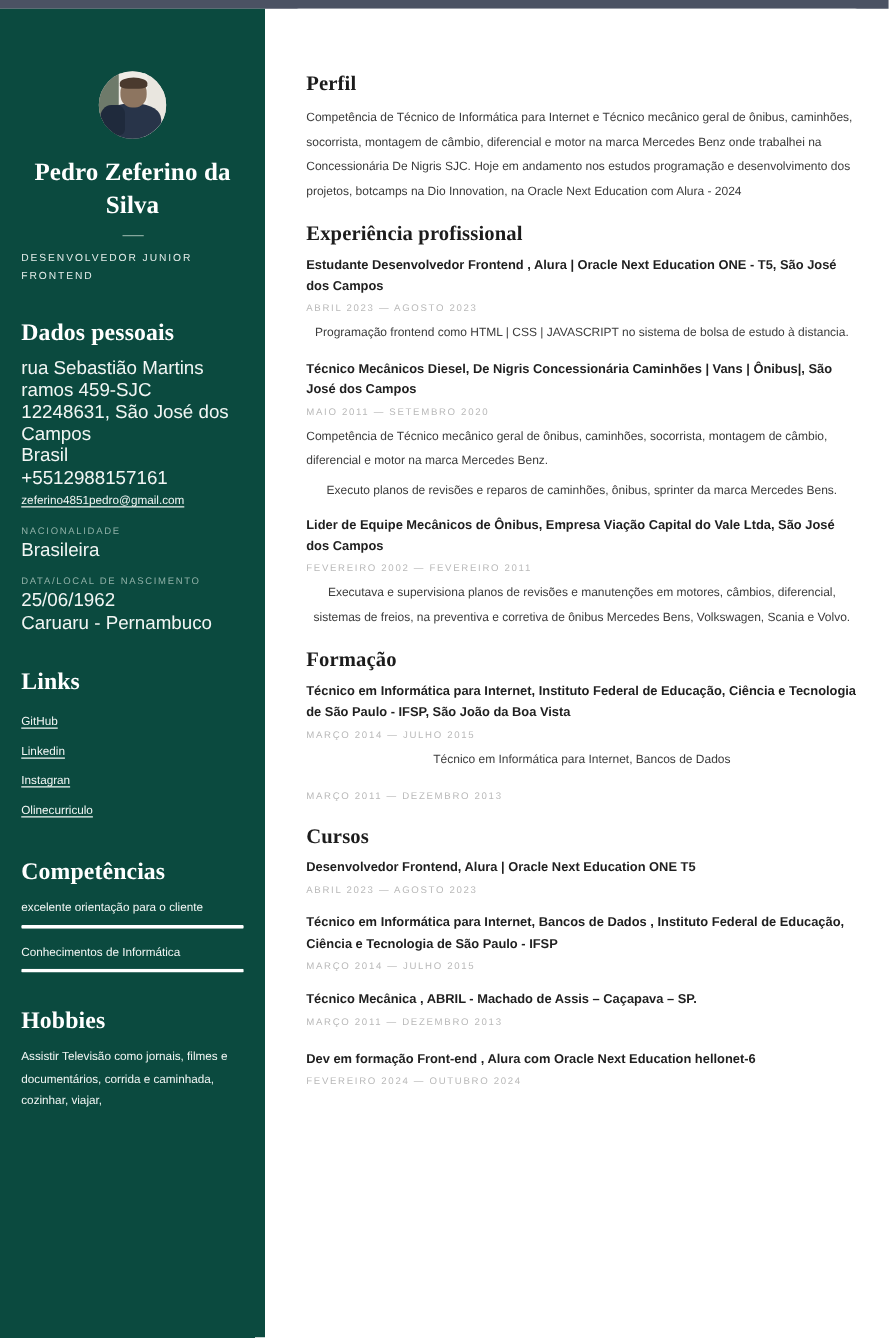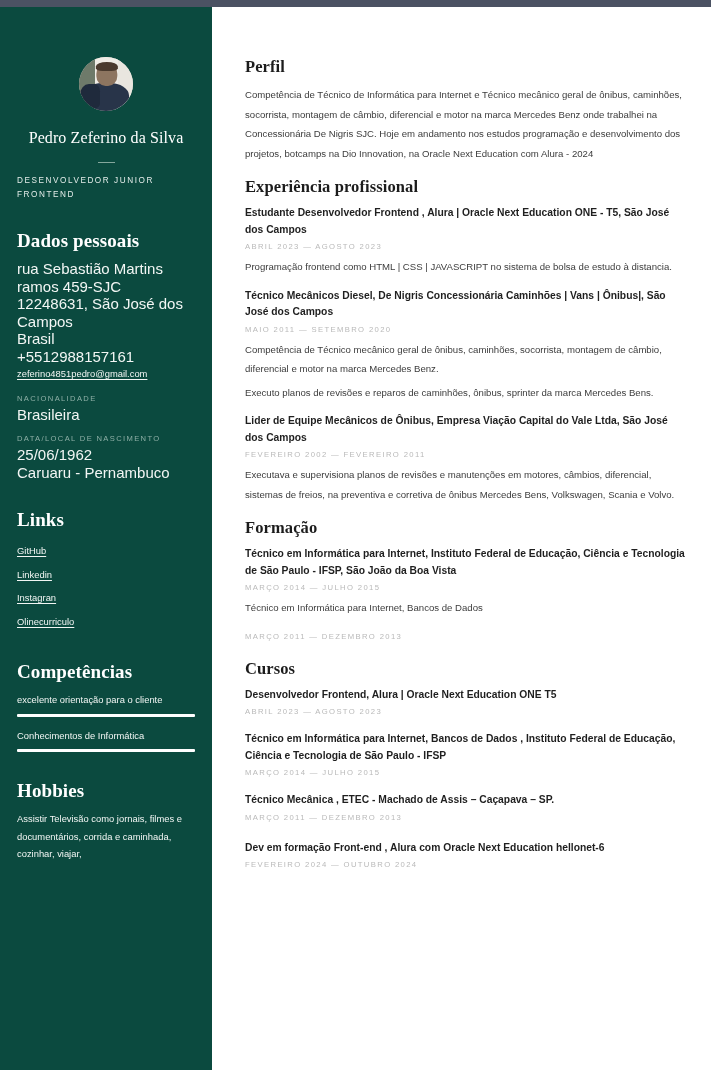--- a/index.html
+++ b/index.html
@@ -74,22 +74,22 @@
   .avatar .arm {
     position:absolute; left:2%; bottom:6%;
     width: 20px; height: 24px;
     border-radius: 45% 30% 20% 40%;
     background: #1f2a3c;
   }
   .name {
     margin-top: 14px;
     text-align: center;
     font-family: "Liberation Serif", serif;
-    font-weight: normal;
-    font-size: 16px;
+    font-weight: bold;
+    font-size: 20px;
     line-height: 26px;
     letter-spacing: .1px;
   }
   .name-rule {
     width: 17px; height: 1px;
     background: #84a79c;
     margin: 11px auto 11px;
   }
   .job-title {
     text-align: left;
@@ -185,21 +185,21 @@
     color: #b9b9b9;
     line-height: 16px;
     margin: 1px 0 2px;
   }
   .entry-desc {
     font-size: 9.6px;
     line-height: 19.5px;
     color: #3c3c3c;
     margin-bottom: 4px;
   }
-  .entry-desc:last-child { margin-bottom: 0; }
+  .entry-desc:last-child { margin-bottom: 0; text-align: center; }
   .gap-sm { height: 3px; }
 </style>
 </head>
 <body>
 
 <div id="page">
 
   <div class="topbar"></div>
 
   <div class="doc">
@@ -324,21 +324,21 @@
           <div class="entry-title">Desenvolvedor Frontend, Alura | Oracle Next Education ONE T5</div>
           <div class="entry-date">ABRIL 2023 — AGOSTO 2023</div>
         </div>
 
         <div class="entry">
           <div class="entry-title">Técnico em Informática para Internet, Bancos de Dados , Instituto Federal de Educação, Ciência e Tecnologia de São Paulo - IFSP</div>
           <div class="entry-date">MARÇO 2014 — JULHO 2015</div>
         </div>
 
         <div class="entry">
-          <div class="entry-title">Técnico Mecânica , ETEC - Machado de Assis – Caçapava – SP.</div>
+          <div class="entry-title">Técnico Mecânica , ABRIL - Machado de Assis – Caçapava – SP.</div>
           <div class="entry-date">MARÇO 2011 — DEZEMBRO 2013</div>
         </div>
 
         <div class="gap-sm"></div>
 
         <div class="entry">
           <div class="entry-title">Dev em formação Front-end , Alura com Oracle Next Education hellonet-6</div>
           <div class="entry-date">FEVEREIRO 2024 — OUTUBRO 2024</div>
         </div>
       </section>

